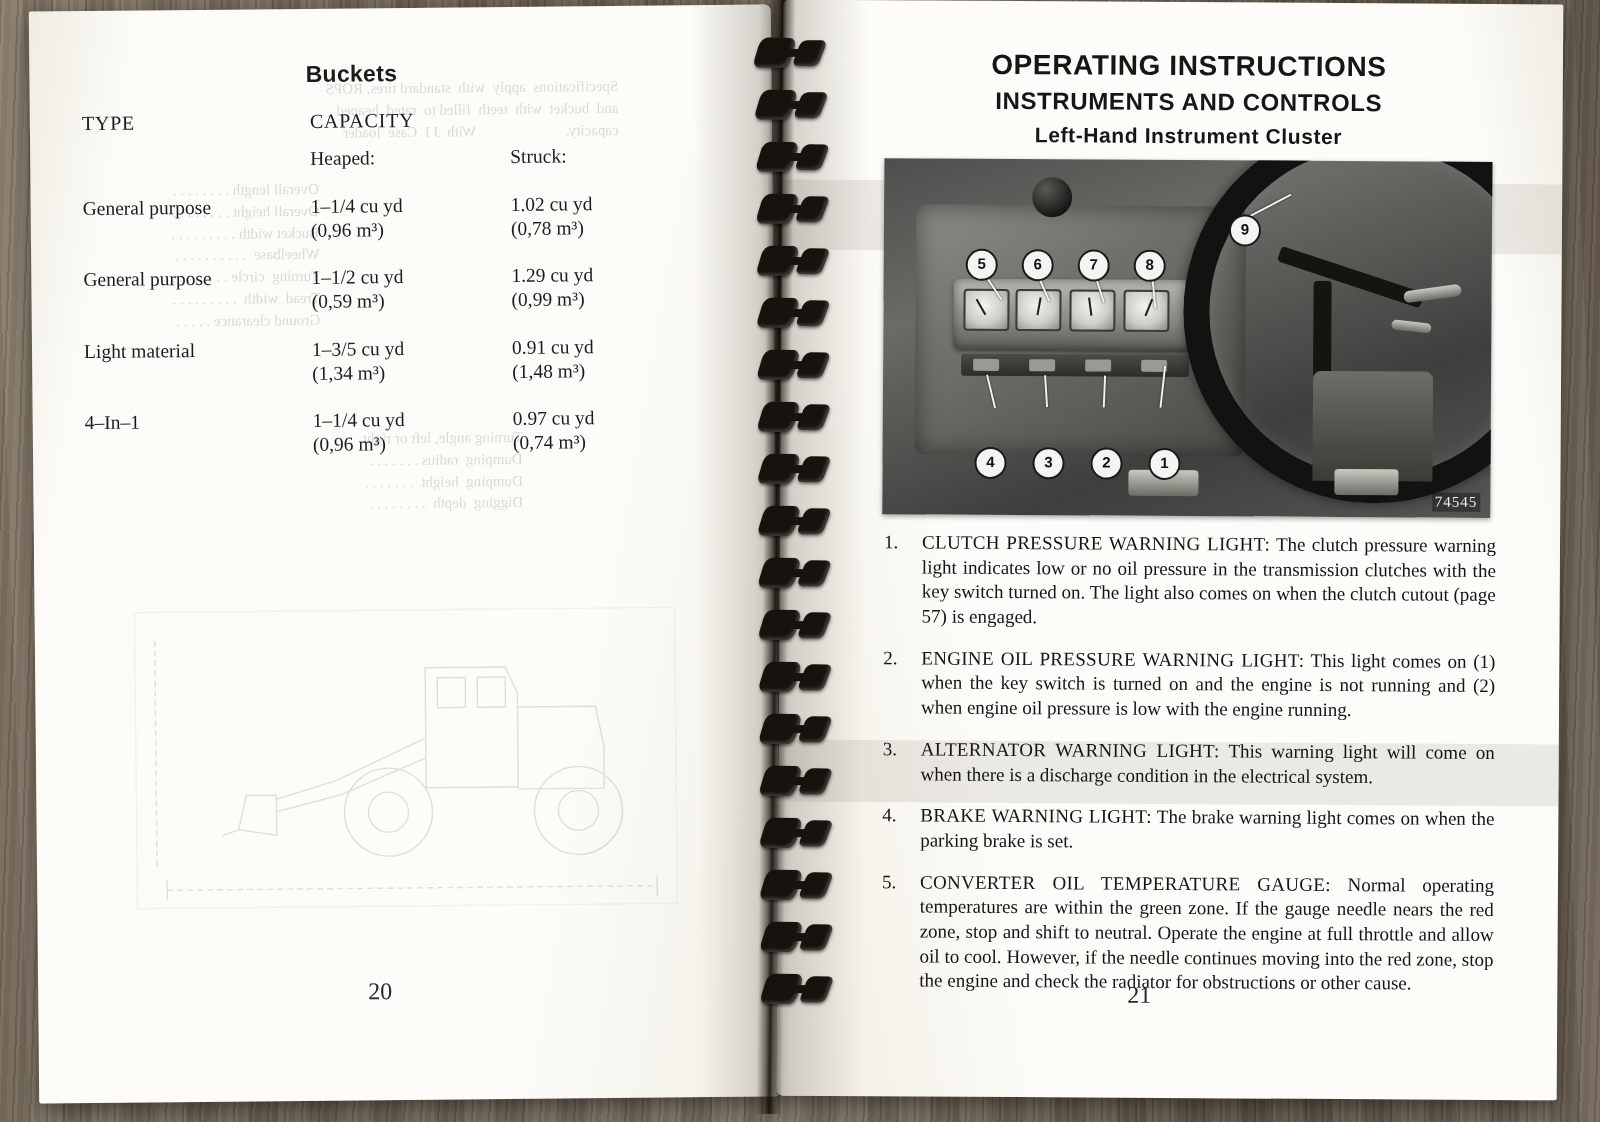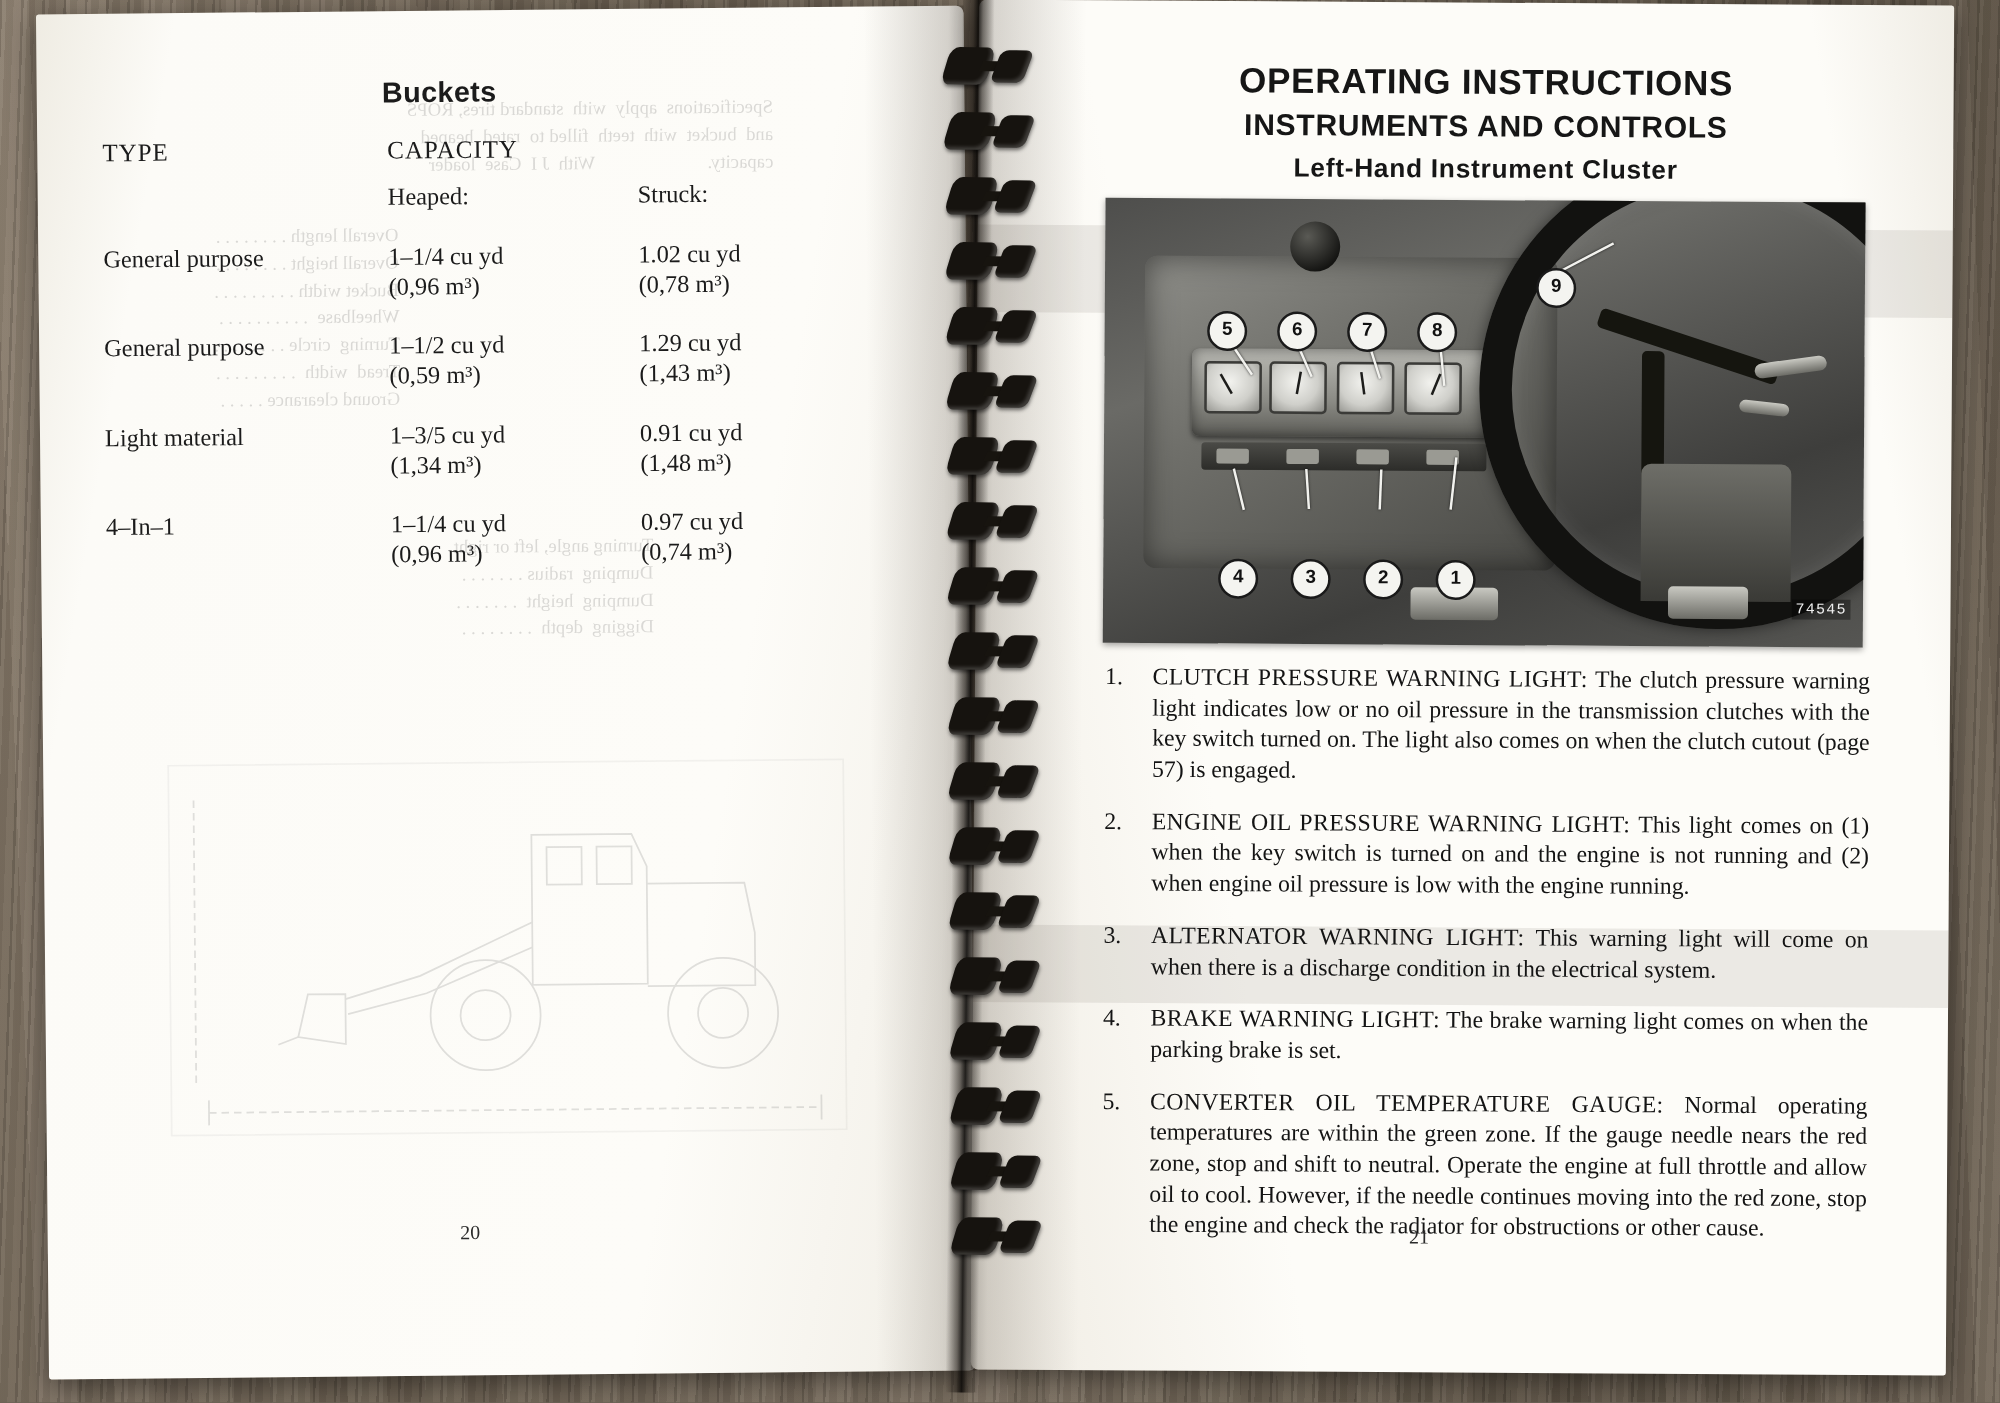--- a/index.html
+++ b/index.html
@@ -116,21 +116,21 @@
     vertical-align: top;
     padding: 8px 0 16px 0;
     line-height: 1.22;
   }
   .col-type  { width: 228px; }
   .col-heap  { width: 200px; }
   .sub-head td { padding-top: 0; padding-bottom: 18px; font-size: 19.5px; }
 
   .page-num {
     position: absolute;
-    font-size: 16px;
+    font-size: 24px;
     color: #2a2a2a;
   }
   #left-page-num { left: 330px; top: 970px; }
   #right-page-num { left: 350px; top: 980px; text-align: right; }
 
   
   .ghost {
     position: absolute;
     color: rgba(40,40,40,0.16);
     font-size: 15px;
@@ -286,24 +286,24 @@
     background: radial-gradient(circle at 35% 30%, #5a5a55, #141412 75%);
     border-radius: 50%;
   }
   #photo .lever {
     position: absolute;
     background: linear-gradient(180deg, #c9c9c2, #6c6c66);
     border-radius: 6px;
   }
   #photo .photo-id {
     position: absolute;
-    right: 10px; bottom: 22px;
+    right: 10px; bottom: 6px;
     color: #eee;
-    font-family: Liberation Mono, monospace;
-    font-size: 12px;
+    font-family: Liberation Serif, serif;
+    font-size: 15px;
     background: rgba(0,0,0,0.35);
     padding: 1px 3px;
     letter-spacing: 1px;
   }
   .callout {
     position: absolute;
     width: 28px; height: 28px;
     border: 2px solid #1a1a1a;
     border-radius: 50%;
     background: #f4f4f0;
@@ -434,21 +434,21 @@
         </tr>
 
         <tr>
           <td>General purpose</td>
           <td>
             <span>1–1/2 cu yd</span><br>
             <span>(0,59 m³)</span>
           </td>
           <td>
             <span>1.29 cu yd</span><br>
-            <span>(1,43 m³)</span>
+            <span>(0,99 m³)</span>
           </td>
         </tr>
 
         <tr>
           <td>Light material</td>
           <td>
             <span>1–3/5 cu yd</span><br>
             <span>(1,34 m³)</span>
           </td>
           <td>

